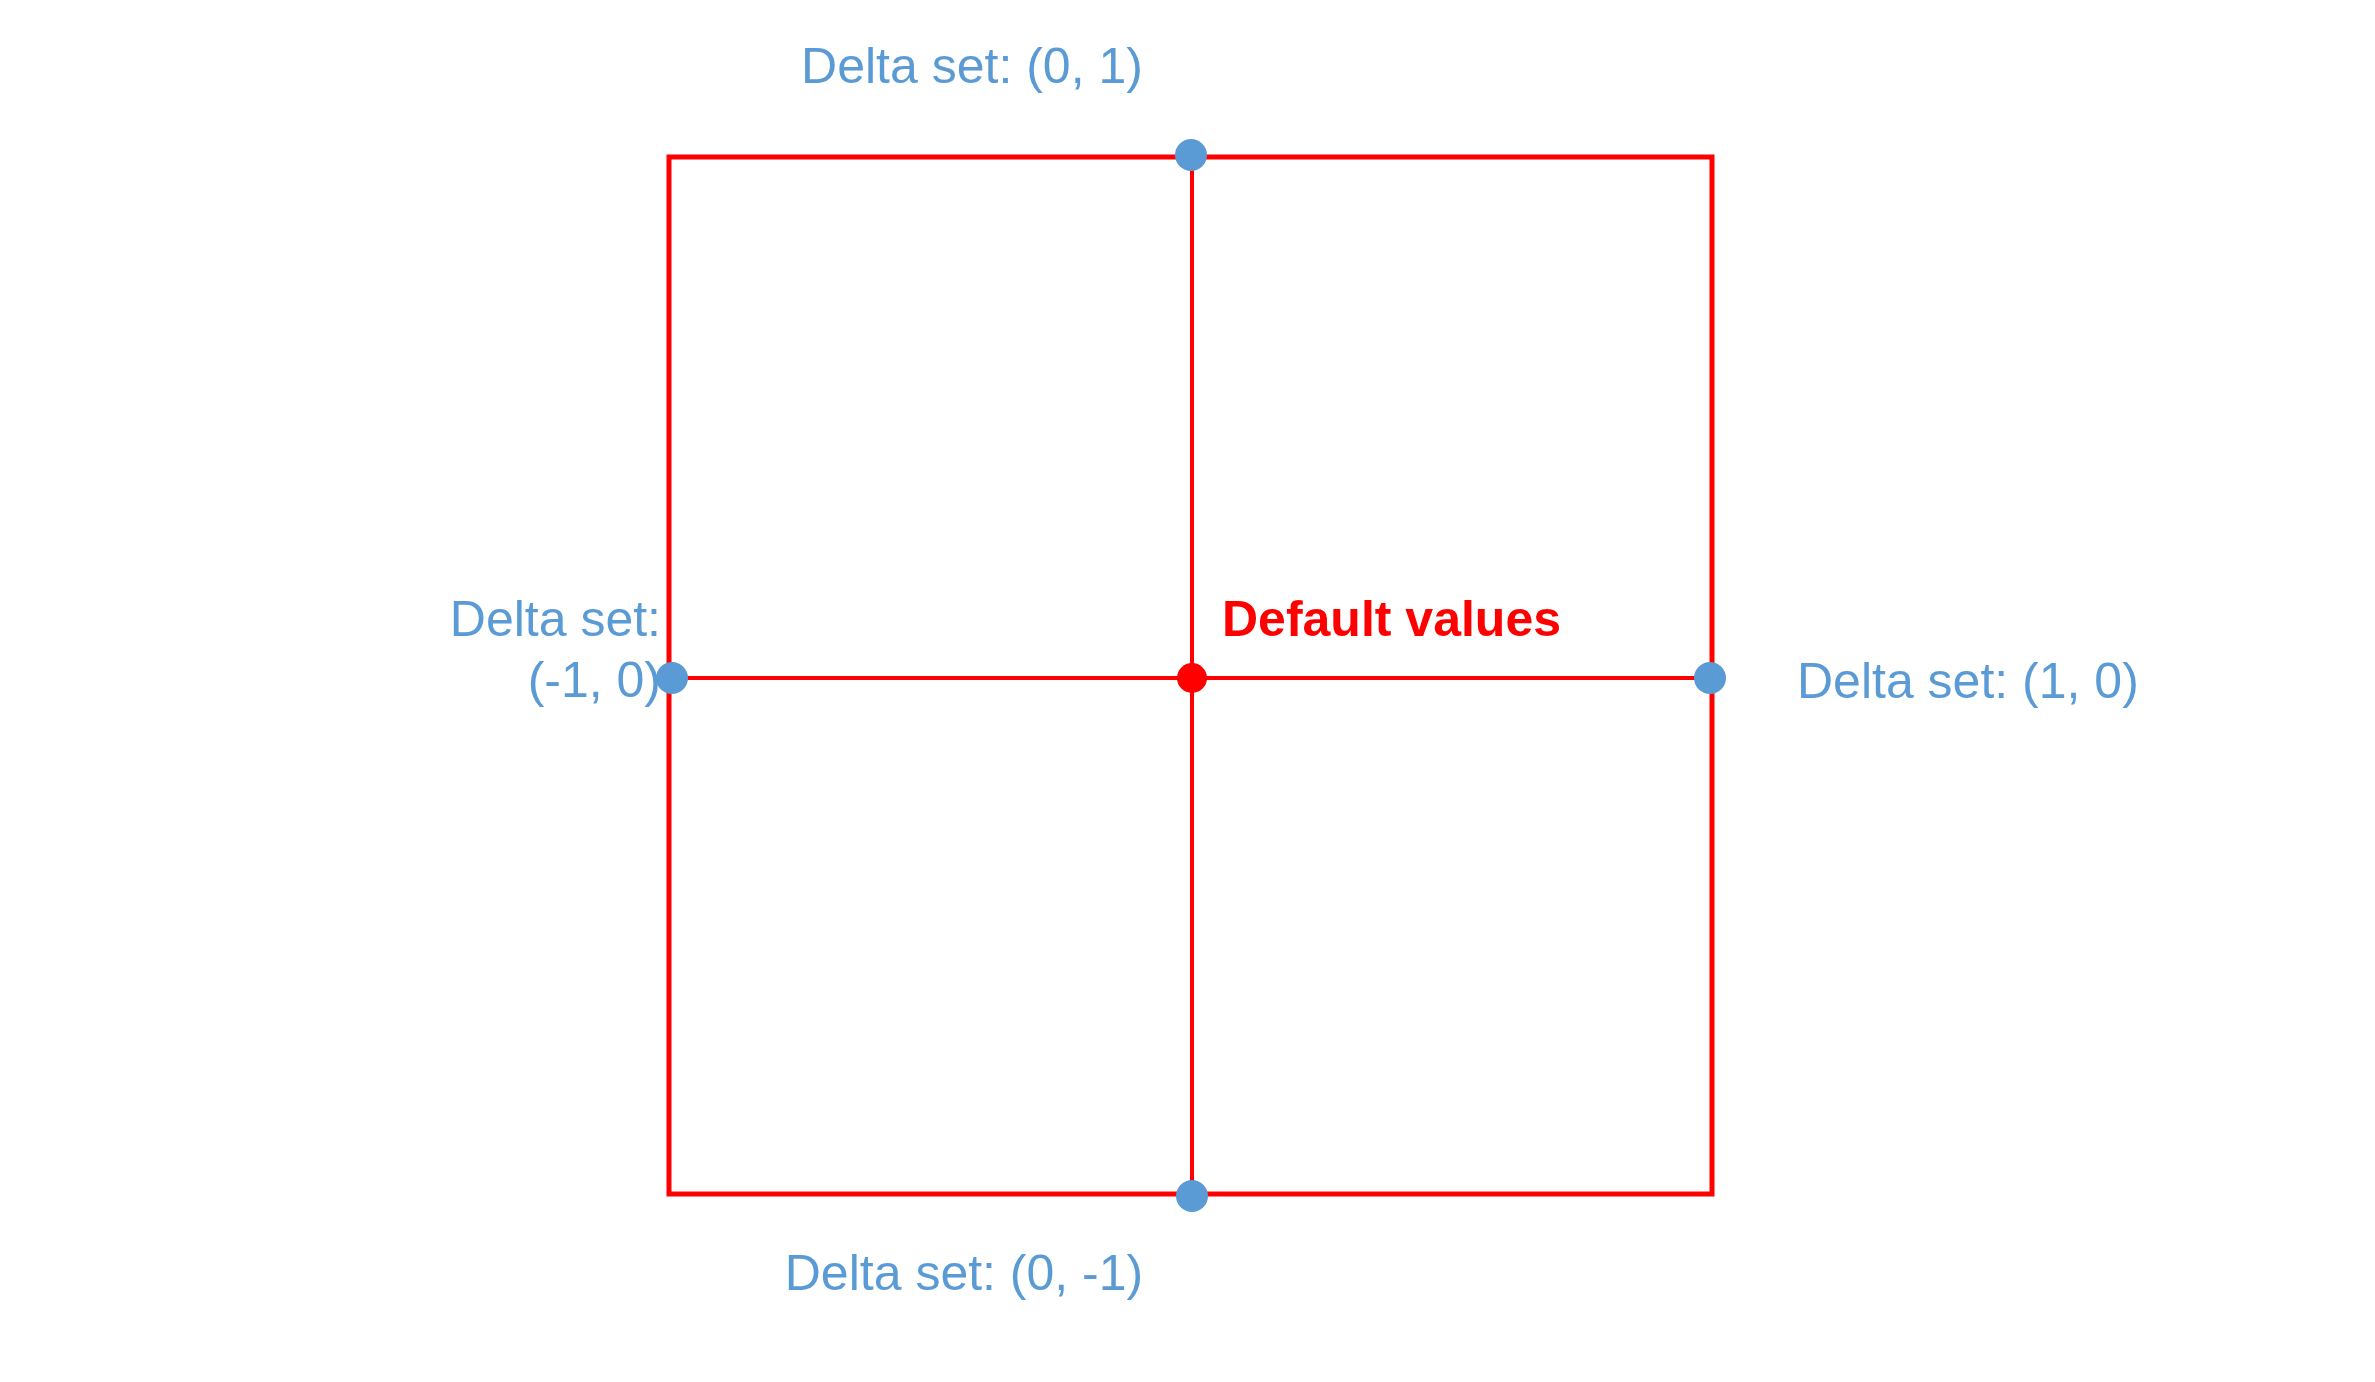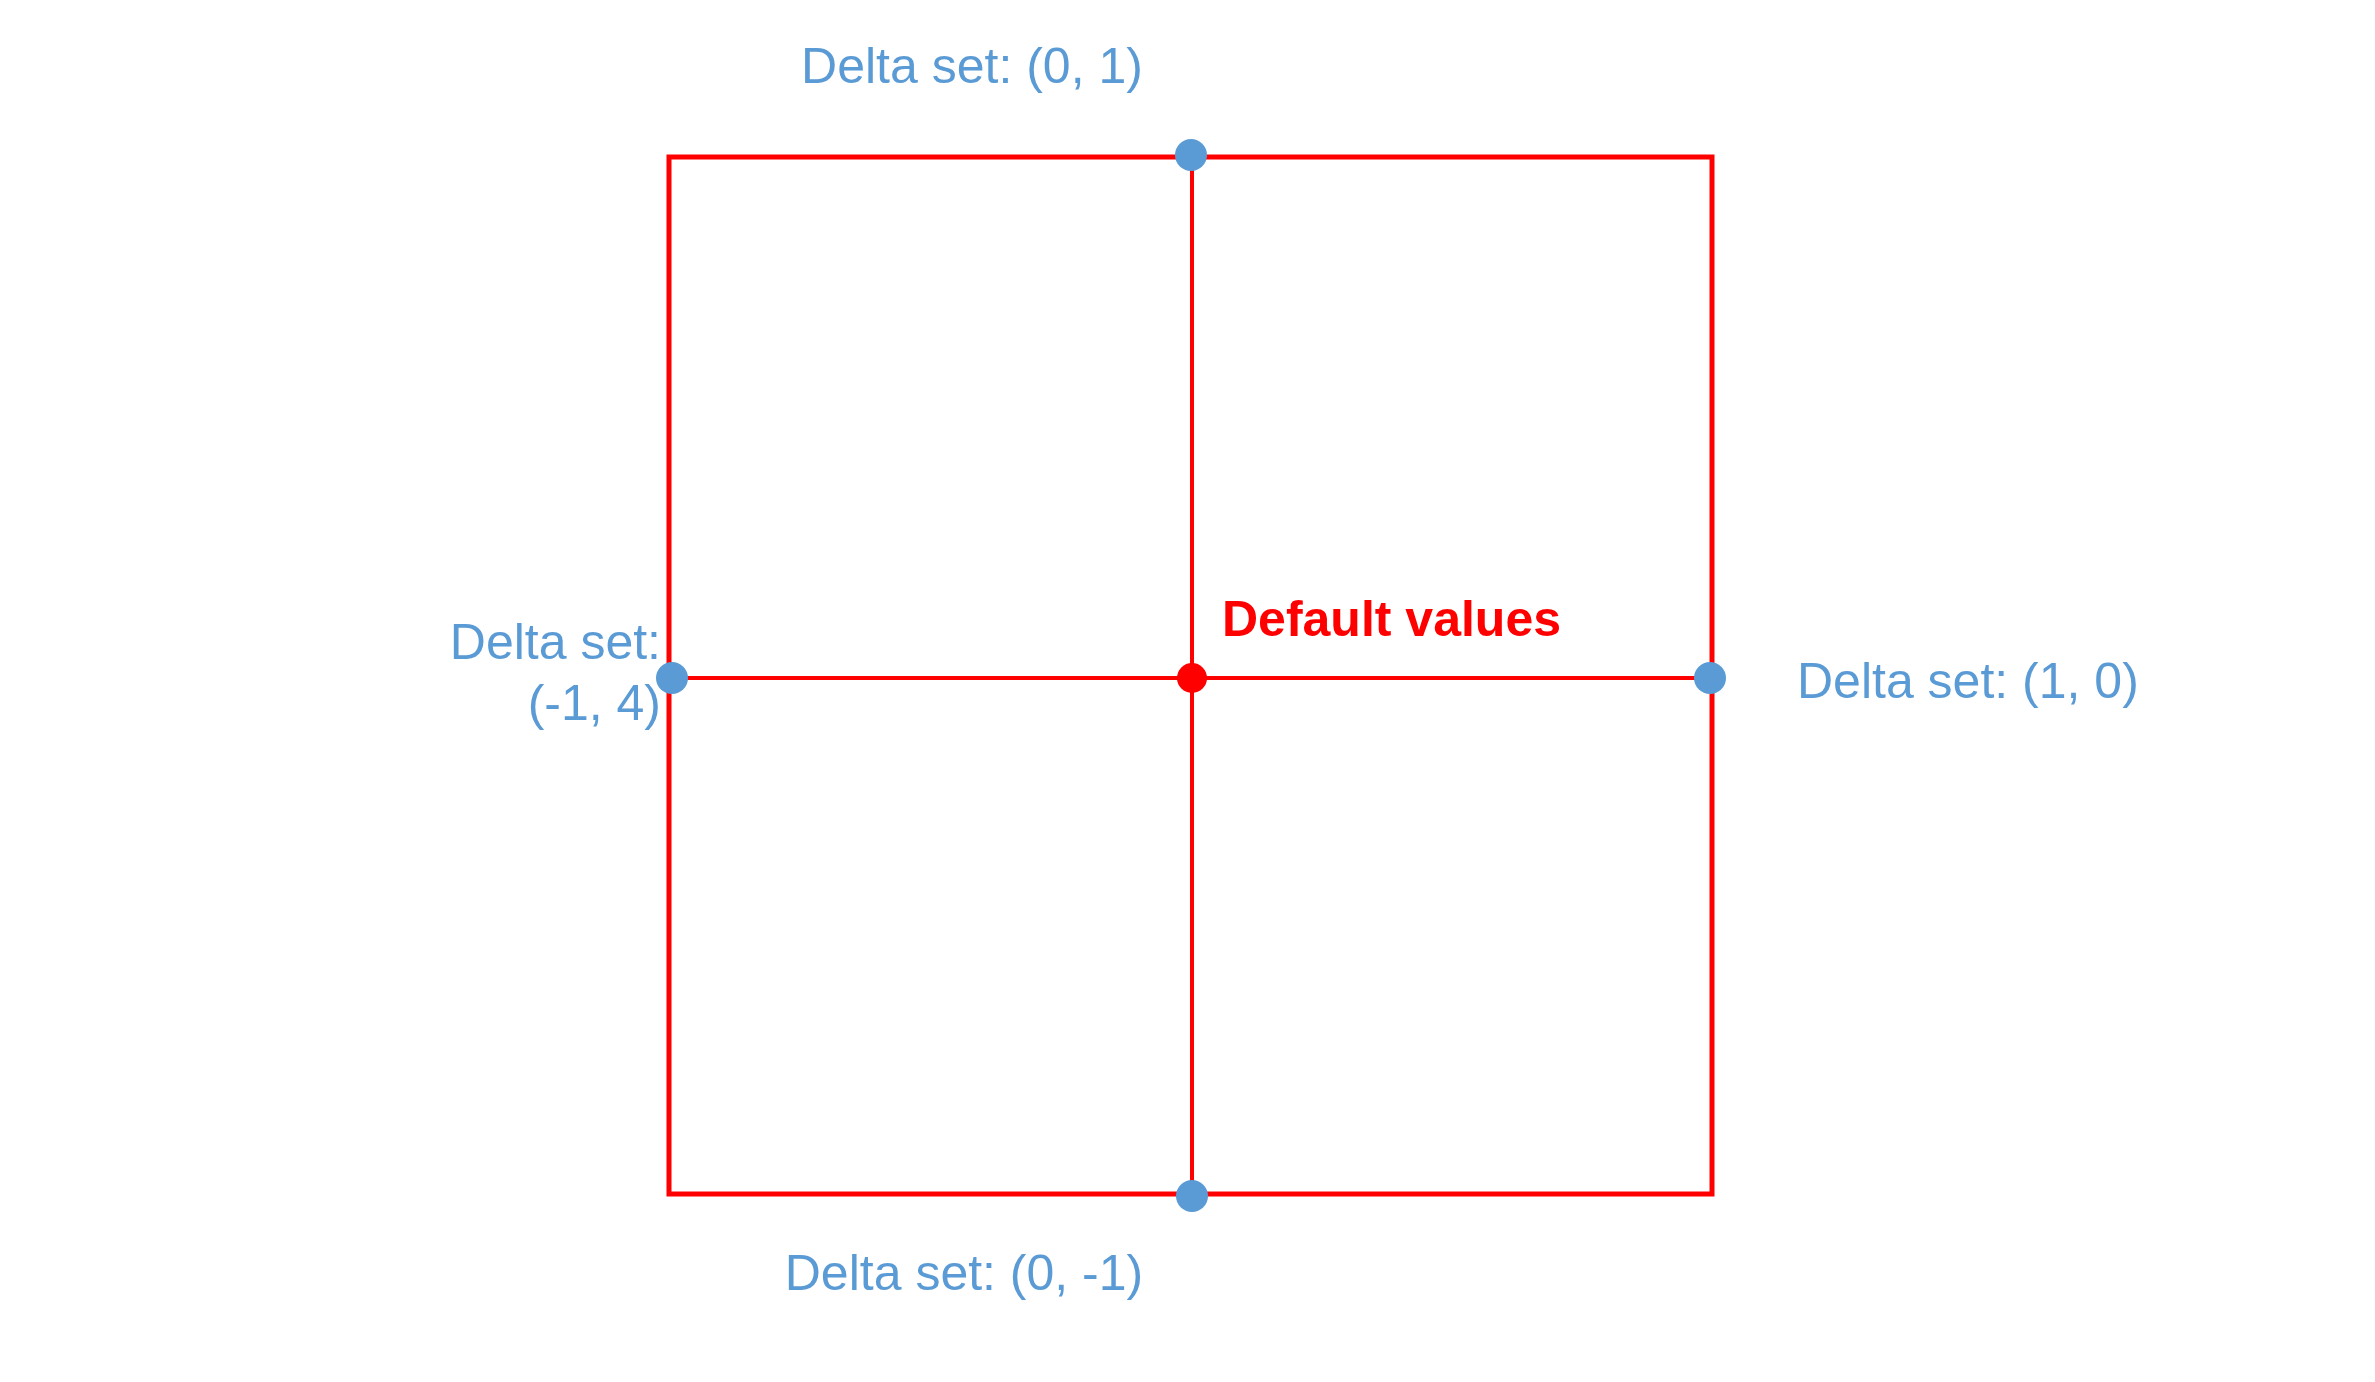--- a/index.html
+++ b/index.html
@@ -58,21 +58,20 @@
     text-align: center;
     transform: translateX(-1px);
   }
 
   
   #label-left {
     left: 0px;
     top: 589px;
     width: 661px;
     text-align: right;
-    margin-top: 23px;
   }
 
   
   #label-right {
     left: 1797px;
     top: 651px;
     text-align: left;
   }
 
   
@@ -99,21 +98,21 @@
     <circle cx="1191" cy="155" r="16" fill="#5B9BD5"></circle>
     <circle cx="1710" cy="678" r="16" fill="#5B9BD5"></circle>
     <circle cx="1192" cy="1196" r="16" fill="#5B9BD5"></circle>
     <circle cx="672" cy="678" r="16" fill="#5B9BD5"></circle>
 
     <circle cx="1192" cy="678" r="15" fill="#FF0000"></circle>
   </svg>
 
   <div class="label" id="label-top">Delta set: (0, 1)</div>
 
-  <div class="label" id="label-left"><span>Delta set:</span><br><span>(-1, 4)</span></div>
+  <div class="label" id="label-left"><span>Delta set:</span><br><span>(-1, 0)</span></div>
 
   <div class="label" id="label-right">Delta set: (1, 0)</div>
 
   <div class="label" id="label-bottom">Delta set: (0, -1)</div>
 
   <div class="label label-center" id="label-center">Default values</div>
 
 </div>
 
 </body></html>

